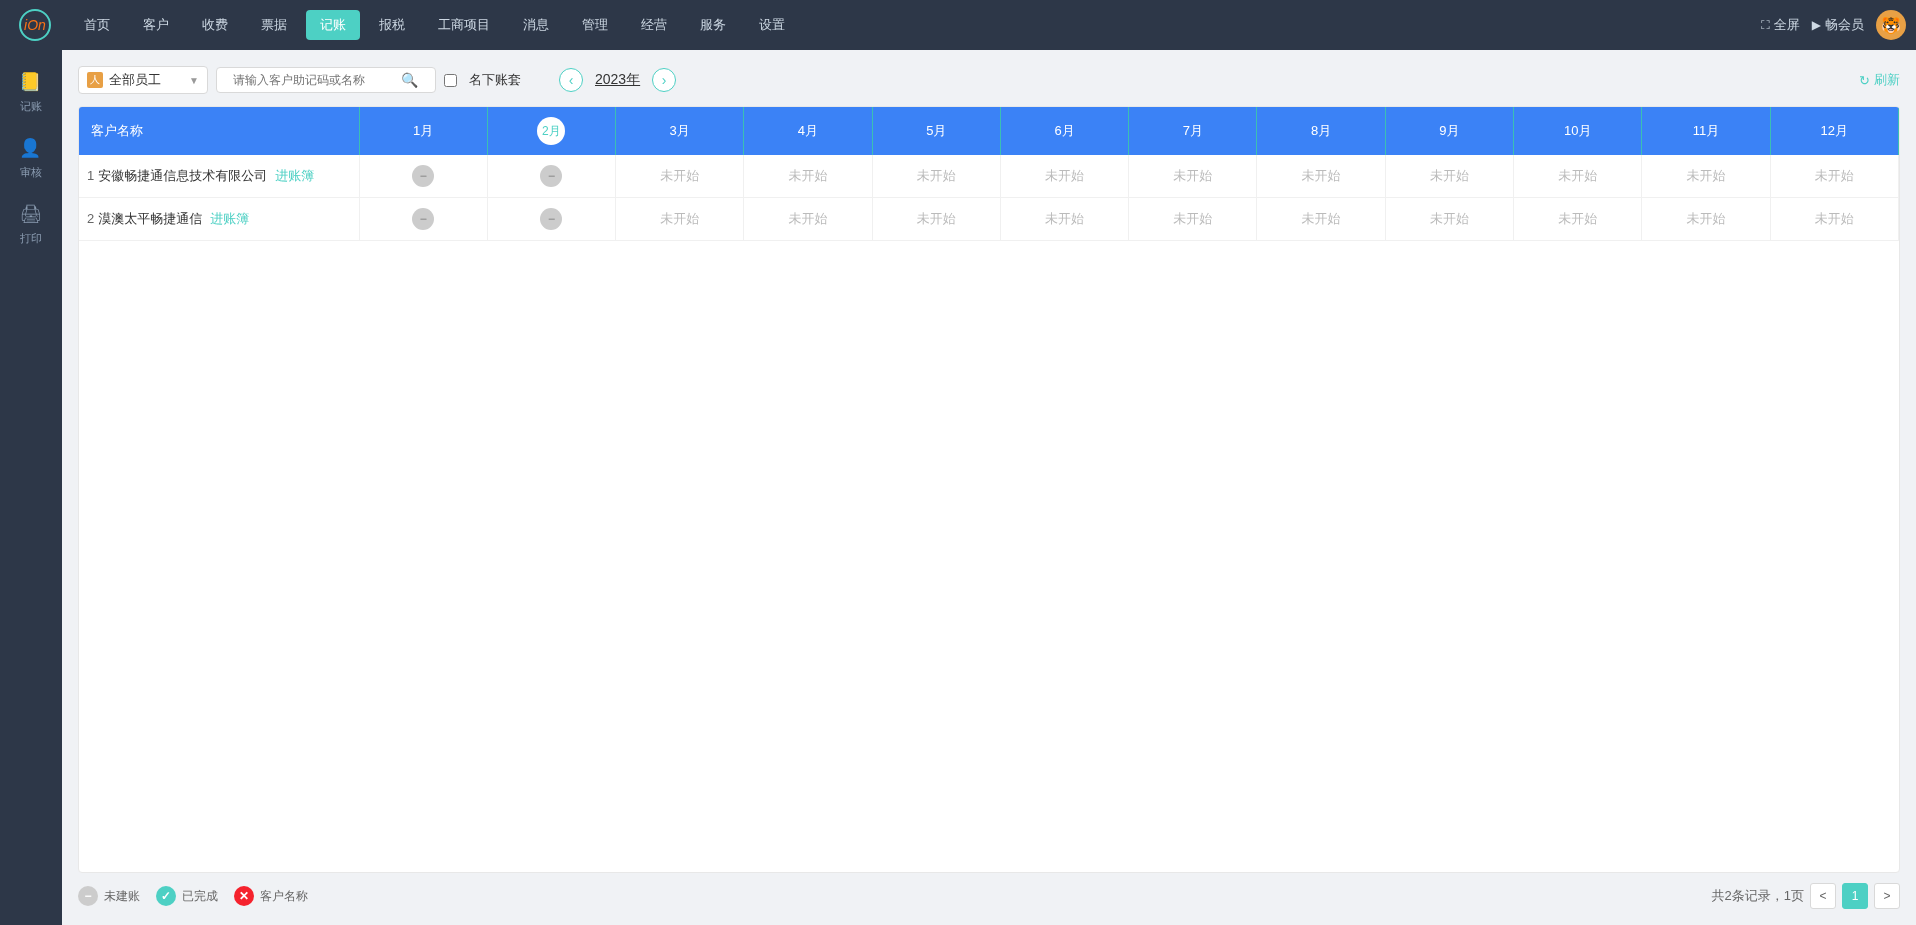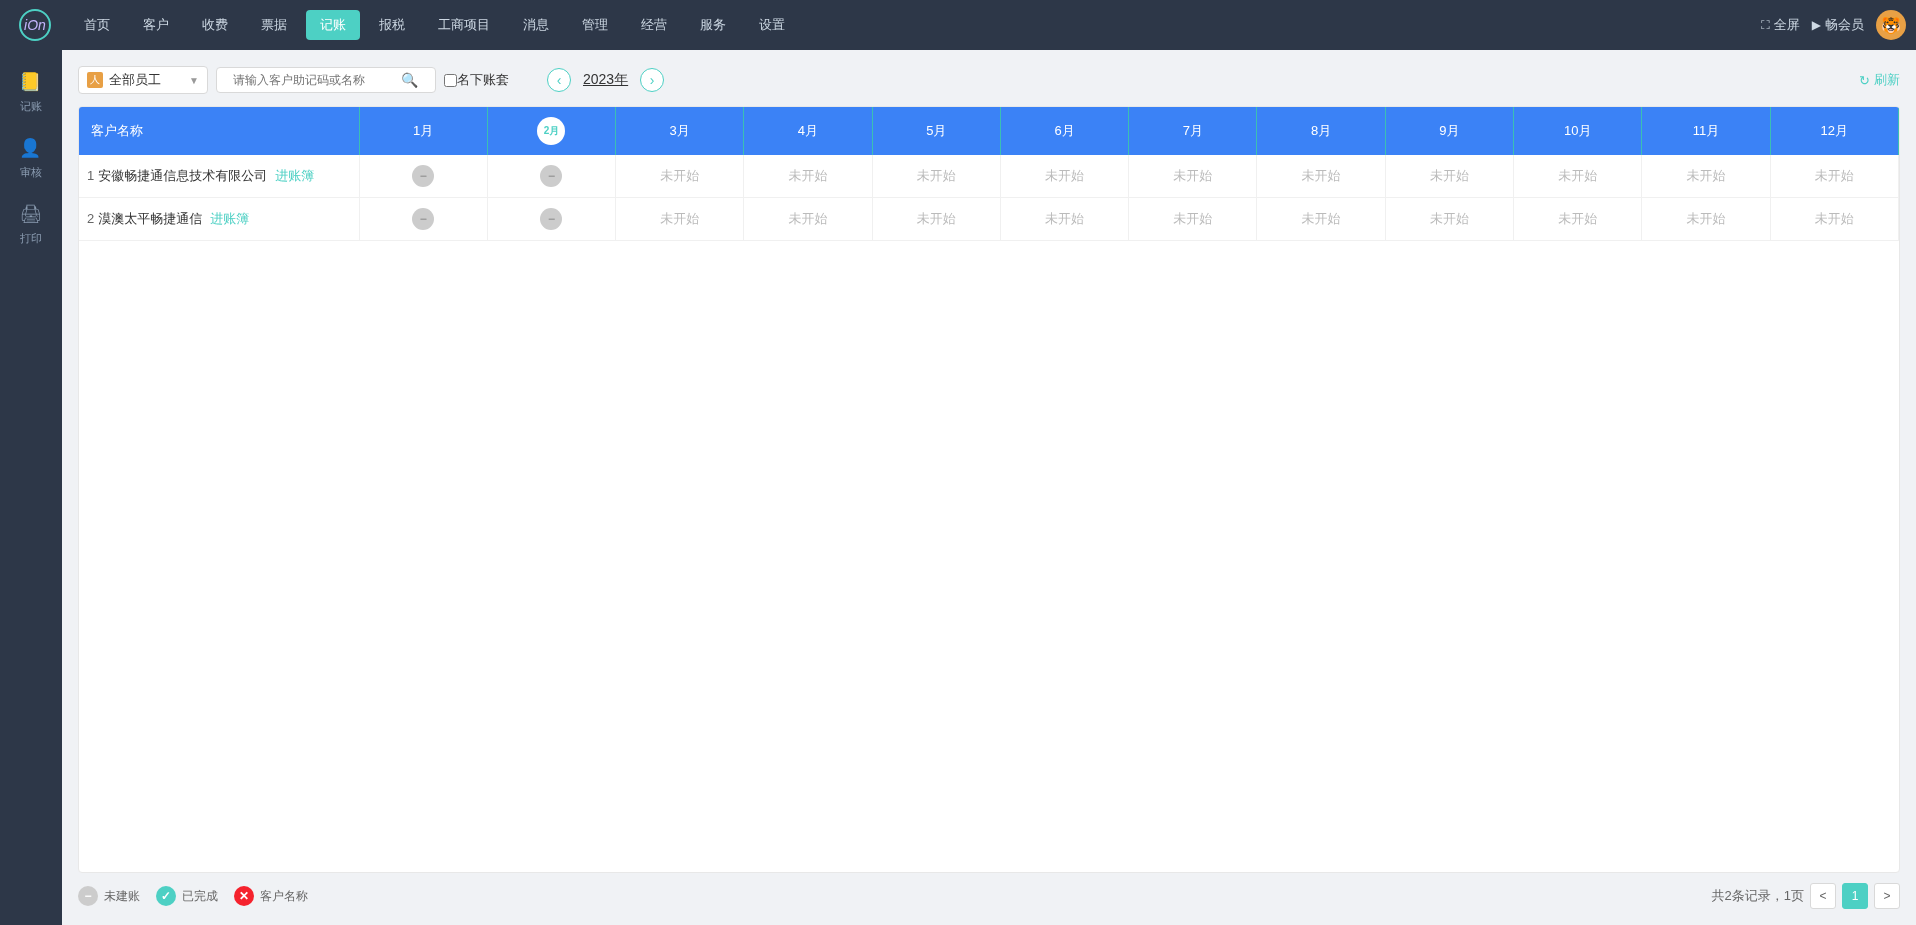--- a/index.html
+++ b/index.html
@@ -22,21 +22,21 @@
       margin-right: 10px;
     }
     .logo-icon {
       width: 32px;
       height: 32px;
       border: 2px solid #4dd0c4;
       border-radius: 50%;
       display: flex;
       align-items: center;
       justify-content: center;
-      color: #c4b5fd;
+      color: #f97316;
       font-size: 14px;
       font-style: italic;
     }
     .nav-items {
       display: flex;
       align-items: center;
       flex: 1;
       gap: 5px;
     }
     .nav-item {
@@ -181,21 +181,21 @@
       background: none;
       border: none;
       cursor: pointer;
       color: #666;
       font-size: 14px;
       padding: 0;
     }
     .checkbox-label {
       display: flex;
       align-items: center;
-      gap: 0;
+      gap: 12px;
       font-size: 13px;
       color: #333;
       cursor: pointer;
     }
     .checkbox-label input { cursor: pointer; }
     .year-nav {
       display: flex;
       align-items: center;
       gap: 12px;
       margin-left: 30px;
@@ -257,22 +257,22 @@
     }
     .month-active {
       background: #fff !important;
       border-radius: 50%;
       width: 28px;
       height: 28px;
       display: inline-flex;
       align-items: center;
       justify-content: center;
       color: #4dd0c4;
-      font-weight: bold;
-      font-size: 10px;
+      font-weight: normal;
+      font-size: 12px;
     }
     tbody tr {
       border-bottom: 1px solid #f0f0f0;
     }
     tbody tr td {
       padding: 10px 8px;
       text-align: center;
       font-size: 13px;
       color: #666;
       border-right: 1px solid #f0f0f0;

